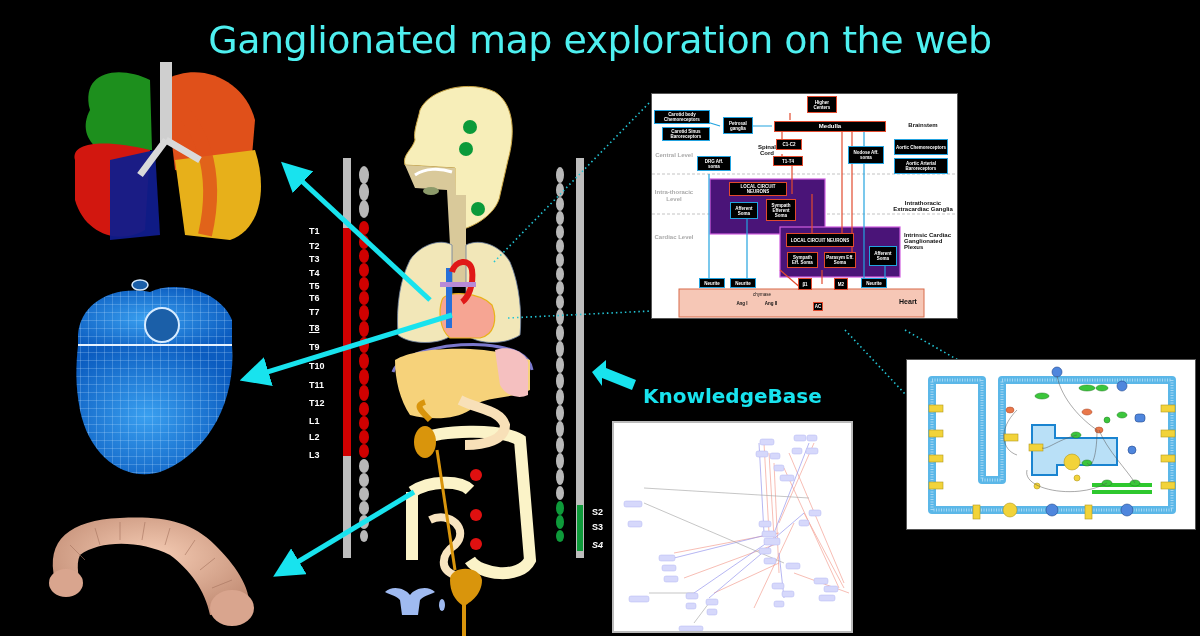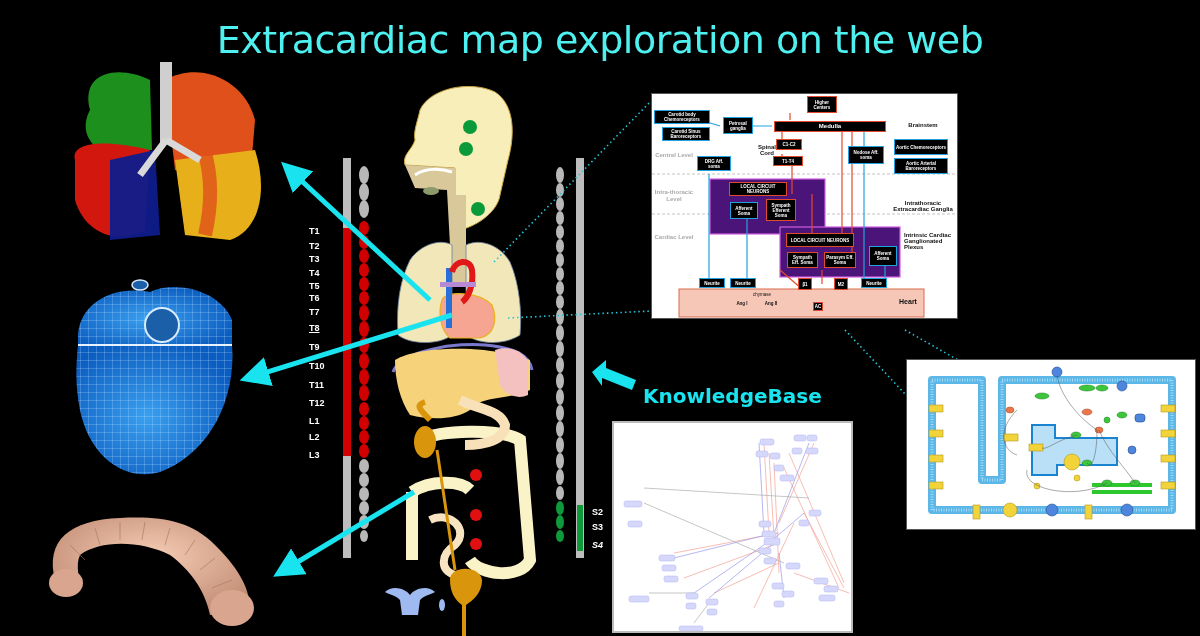--- a/index.html
+++ b/index.html
@@ -29,21 +29,21 @@
     padding: 1px;
   }
   .box.blue { border: 1.5px solid #22a3e0; }
   .box.red { border: 1.5px solid #e24a2e; }
   .lbl-dark { position: absolute; color: #111; font-size: 6px; font-weight: bold; text-align: center; line-height: 6px; }
   .lbl-grey { position: absolute; color: #aaa; font-size: 6px; font-weight: bold; text-align: center; line-height: 7px; }
 </style>
 </head>
 <body>
 
-<div class="title">Extracardiac map exploration on the web</div>
+<div class="title">Ganglionated map exploration on the web</div>
 
 <svg width="1200" height="636" viewBox="0 0 1200 636">
   <defs>
     <marker id="ah" markerWidth="6" markerHeight="6" refX="3" refY="3" orient="auto" markerUnits="strokeWidth">
       <path d="M0,0 L6,3 L0,6 Z" fill="#18e3ee"></path>
     </marker>
     <radialGradient id="heartGrad" cx="45%" cy="55%" r="60%">
       <stop offset="0%" stop-color="#3aa0f0"></stop>
       <stop offset="100%" stop-color="#0b5cc0"></stop>
     </radialGradient>

